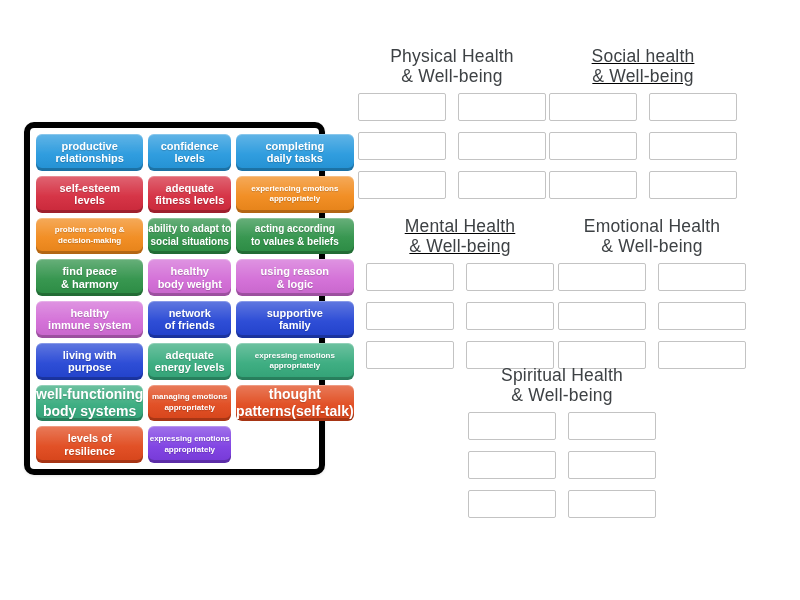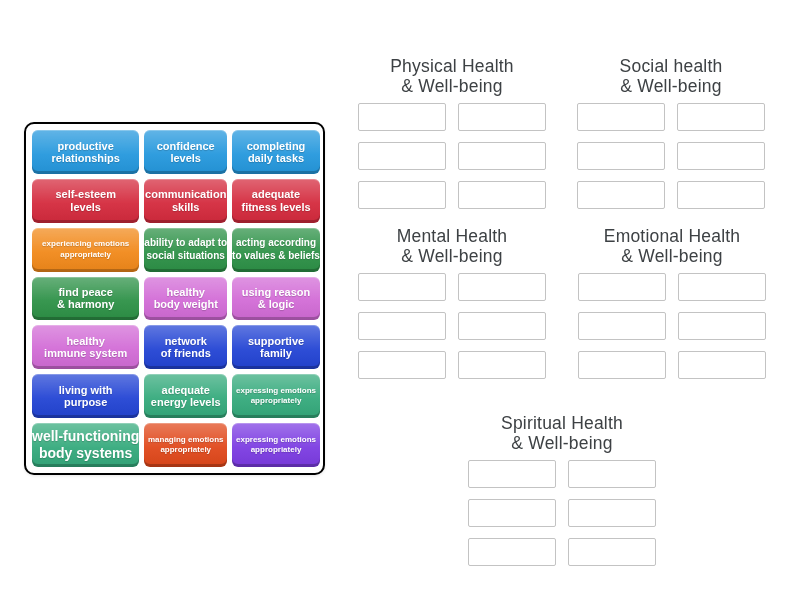--- a/index.html
+++ b/index.html
@@ -5,21 +5,21 @@
   html,body{margin:0;padding:0;}
   body{
     width:800px;height:600px;position:relative;overflow:hidden;
     background:#ffffff;
     font-family:"Liberation Sans", sans-serif;
   }
   
   .word-bank{
     position:absolute;left:24px;top:122px;width:301px;height:353px;
     box-sizing:border-box;background:#ffffff;
-    border:2px solid #000000;border-radius:10px;
+    border:6px solid #000000;border-radius:10px;
     box-shadow:0 1px 3px rgba(0,0,0,0.10);
     display:grid;grid-template-columns:repeat(3,1fr);grid-auto-rows:1fr;
     gap:5px;padding:6px;
   }
   .tile{
     --c:#888888;
     border-radius:6px;
     display:flex;align-items:center;justify-content:center;
     text-align:center;color:#ffffff;font-weight:bold;
     font-size:11px;line-height:1.12;white-space:pre;
@@ -29,26 +29,26 @@
     box-shadow: inset 0 -3px 0 rgba(0,0,0,0.22), inset 0 1px 0 rgba(255,255,255,0.25);
     text-shadow:0 1px 1px rgba(0,0,0,0.18);
     cursor:grab;
   }
   .tile.ml{font-size:14px;line-height:1.2;}
   .tile.md{font-size:10px;line-height:1.25;}
   .tile.sm{font-size:8px;line-height:1.3;}
   
   .group{position:absolute;width:200px;}
   .g-physical {left:352px;top:46px;}
-  .g-social   {left:571px;top:46px;}
-  .g-mental   {left:352px;top:216px;}
-  .g-emotional{left:572px;top:216px;}
-  .g-spiritual{left:462px;top:403px;}
+  .g-social   {left:543px;top:46px;text-decoration:underline;}
+  .g-mental   {left:360px;top:216px;text-decoration:underline;}
+  .g-emotional{left:552px;top:216px;}
+  .g-spiritual{left:462px;top:365px;}
   .group-title{
-    margin:10px 0 7px 0;
+    margin:0 0 7px 0;
     font-size:17.5px;line-height:20px;font-weight:normal;
     color:#3d4144;text-align:center;white-space:pre-line;letter-spacing:0.2px;
   }
   .slot-grid{
     display:grid;grid-template-columns:repeat(2,88px);
     gap:11px 12px;justify-content:center;
   }
   .slot{
     width:88px;height:28px;box-sizing:border-box;
     border:1px solid #c3c3c3;border-radius:2px;background:#ffffff;
@@ -59,26 +59,26 @@
 
 <div class="word-bank">
     <div class="tile" style="--c: #2598dd;">productive
 relationships</div>
     <div class="tile" style="--c: #2598dd;">confidence
 levels</div>
     <div class="tile" style="--c: #2598dd;">completing
 daily tasks</div>
     <div class="tile" style="--c: #d42a3d;">self-esteem
 levels</div>
-    <div class="tile" style="--c: #d42a3d;">communication
-skills</div>
     <div class="tile" style="--c: #d42a3d;">adequate
 fitness levels</div>
     <div class="tile sm" style="--c: #f1891a;">experiencing emotions
 appropriately</div>
+    <div class="tile sm" style="--c: #f1891a;">problem solving &amp;
+decision-making</div>
     <div class="tile md" style="--c: #2d9147;">ability to adapt to
 social situations</div>
     <div class="tile md" style="--c: #2d9147;">acting according
 to values &amp; beliefs</div>
     <div class="tile" style="--c: #2d9147;">find peace
 &amp; harmony</div>
     <div class="tile" style="--c: #d26bd6;">healthy
 body weight</div>
     <div class="tile" style="--c: #d26bd6;">using reason
 &amp; logic</div>
@@ -91,20 +91,24 @@
     <div class="tile" style="--c: #2344d4;">living with
 purpose</div>
     <div class="tile" style="--c: #35aa7c;">adequate
 energy levels</div>
     <div class="tile sm" style="--c: #35aa7c;">expressing emotions
 appropriately</div>
     <div class="tile ml" style="--c: #35aa7c;">well-functioning
 body systems</div>
     <div class="tile sm" style="--c: #e0481b;">managing emotions
 appropriately</div>
+    <div class="tile ml" style="--c: #e0481b;">thought
+patterns(self-talk)</div>
+    <div class="tile" style="--c: #e0481b;">levels of
+resilience</div>
     <div class="tile sm" style="--c: #7c3ce2;">expressing emotions
 appropriately</div>
   </div>
 
 <section class="group g-physical">
   <h2 class="group-title">Physical Health
 &amp; Well-being</h2>
   <div class="slot-grid">
       <div class="slot"></div>
       <div class="slot"></div>

